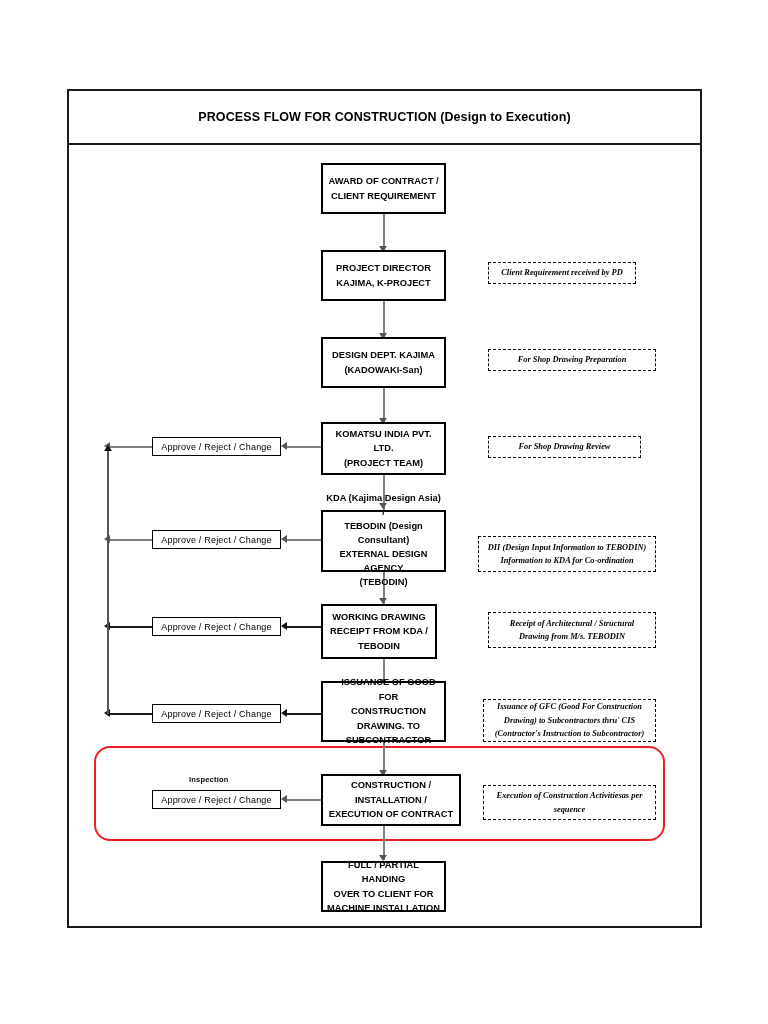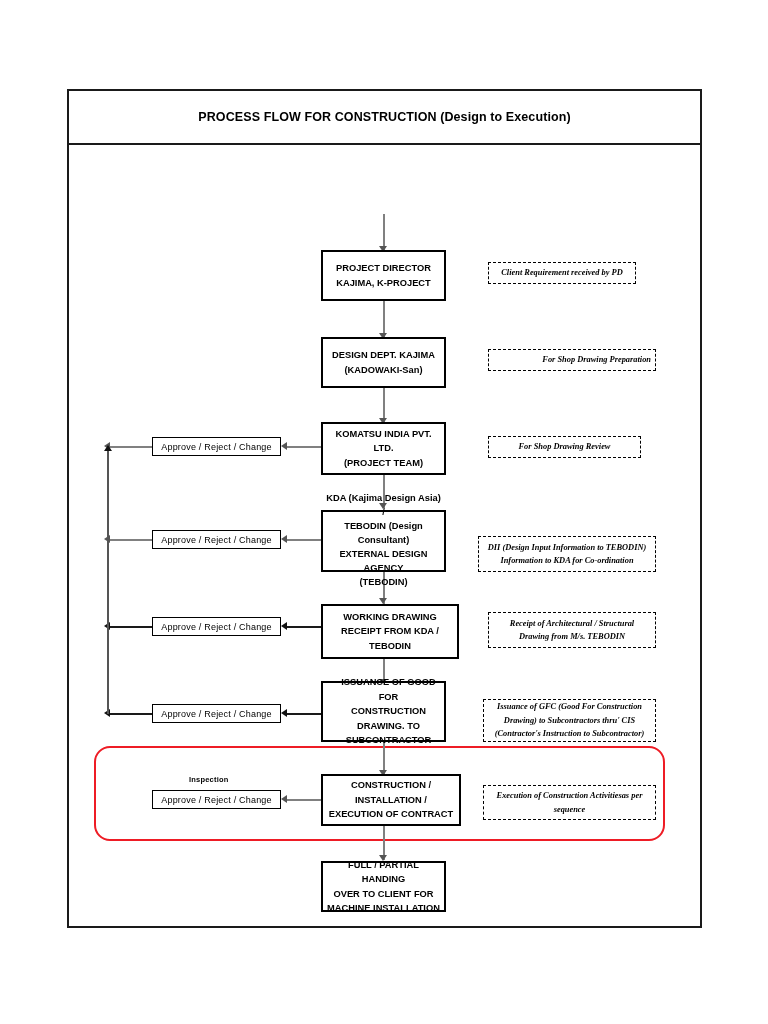--- a/index.html
+++ b/index.html
@@ -232,20 +232,24 @@
 
   <div class="hline dark" style="left:107px; top:626px; width:46px;"></div>
   <div class="arrow-left dark" style="left:104px; top:622px;"></div>
 
   <div class="hline dark" style="left:107px; top:713px; width:46px;"></div>
   <div class="arrow-left dark" style="left:104px; top:709px;"></div>
 
   <div class="vline dark" style="left:107px; top:450px; height:264px; width:2px;"></div>
   <div class="arrow-up" style="left:104px; top:445px;"></div>
 
+  <div class="pbox" style="left:321px; top:163px; width:125px; height:51px;">
+    <span style="white-space:pre-line;">AWARD OF CONTRACT /
+CLIENT REQUIREMENT</span>
+  </div>
 
   <div class="pbox" style="left:321px; top:250px; width:125px; height:51px;">
     <span style="white-space:pre-line;">PROJECT DIRECTOR
 KAJIMA, K-PROJECT</span>
   </div>
 
   <div class="pbox" style="left:321px; top:337px; width:125px; height:51px;">
     <span style="white-space:pre-line;">DESIGN DEPT. KAJIMA
 (KADOWAKI-San)</span>
   </div>
@@ -256,21 +260,21 @@
   </div>
 
   <div class="pbox overflow" style="left:321px; top:510px; width:125px; height:62px;">
     <span class="inner" style="white-space:pre-line;">KDA (Kajima Design Asia) /
 TEBODIN (Design
 Consultant)
 EXTERNAL DESIGN AGENCY
 (TEBODIN)</span>
   </div>
 
-  <div class="pbox" style="left:321px; top:604px; width:138px; height:55px;">
+  <div class="pbox" style="left:321px; top:604px; width:116px; height:55px;">
     <span style="white-space:pre-line;">WORKING DRAWING
 RECEIPT FROM KDA /
 TEBODIN</span>
   </div>
 
   <div class="pbox" style="left:321px; top:681px; width:125px; height:61px;padding-left:13px;">
     <span style="white-space:pre-line;">ISSUANCE OF GOOD FOR
 CONSTRUCTION
 DRAWING. TO
 SUBCONTRACTOR</span>
@@ -307,21 +311,21 @@
   <div class="inspection-label" style="left:189px; top:775px;">Inspection</div>
 
   <div class="abox" style="left:152px; top:790px; width:129px; height:19px;">
     <span>Approve / Reject / Change</span>
   </div>
 
   <div class="nbox" style="left:488px; top:262px; width:148px; height:22px;">
     <span style="white-space:pre-line;">Client Requirement received by PD</span>
   </div>
 
-  <div class="nbox" style="left:488px; top:349px; width:168px; height:22px;justify-content:flex-end;">
+  <div class="nbox" style="left:488px; top:349px; width:168px; height:22px;">
     <span style="white-space:pre-line;">For Shop Drawing Preparation</span>
   </div>
 
   <div class="nbox" style="left:488px; top:436px; width:153px; height:22px;">
     <span style="white-space:pre-line;">For Shop Drawing Review</span>
   </div>
 
   <div class="nbox" style="left:478px; top:536px; width:178px; height:36px;">
     <span style="white-space:pre-line;">DII (Design Input Information to TEBODIN)
 Information to KDA for Co-ordination</span>

